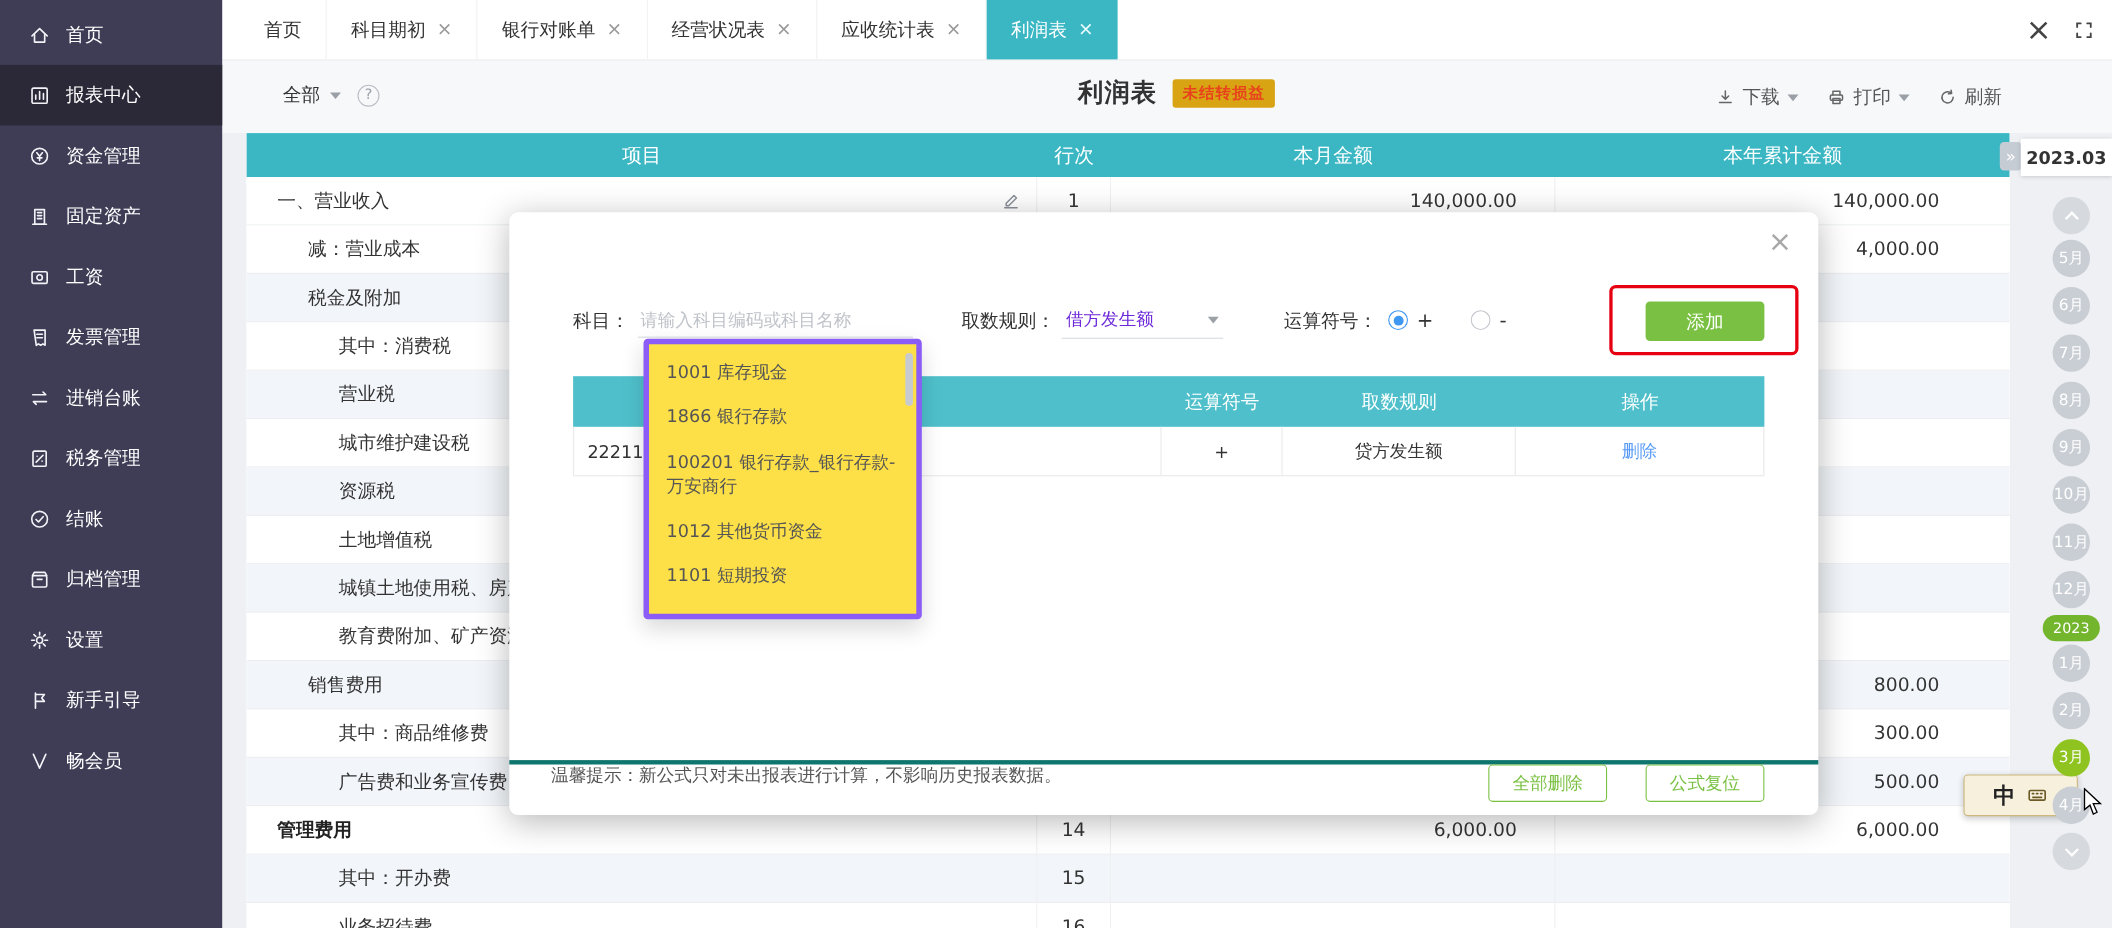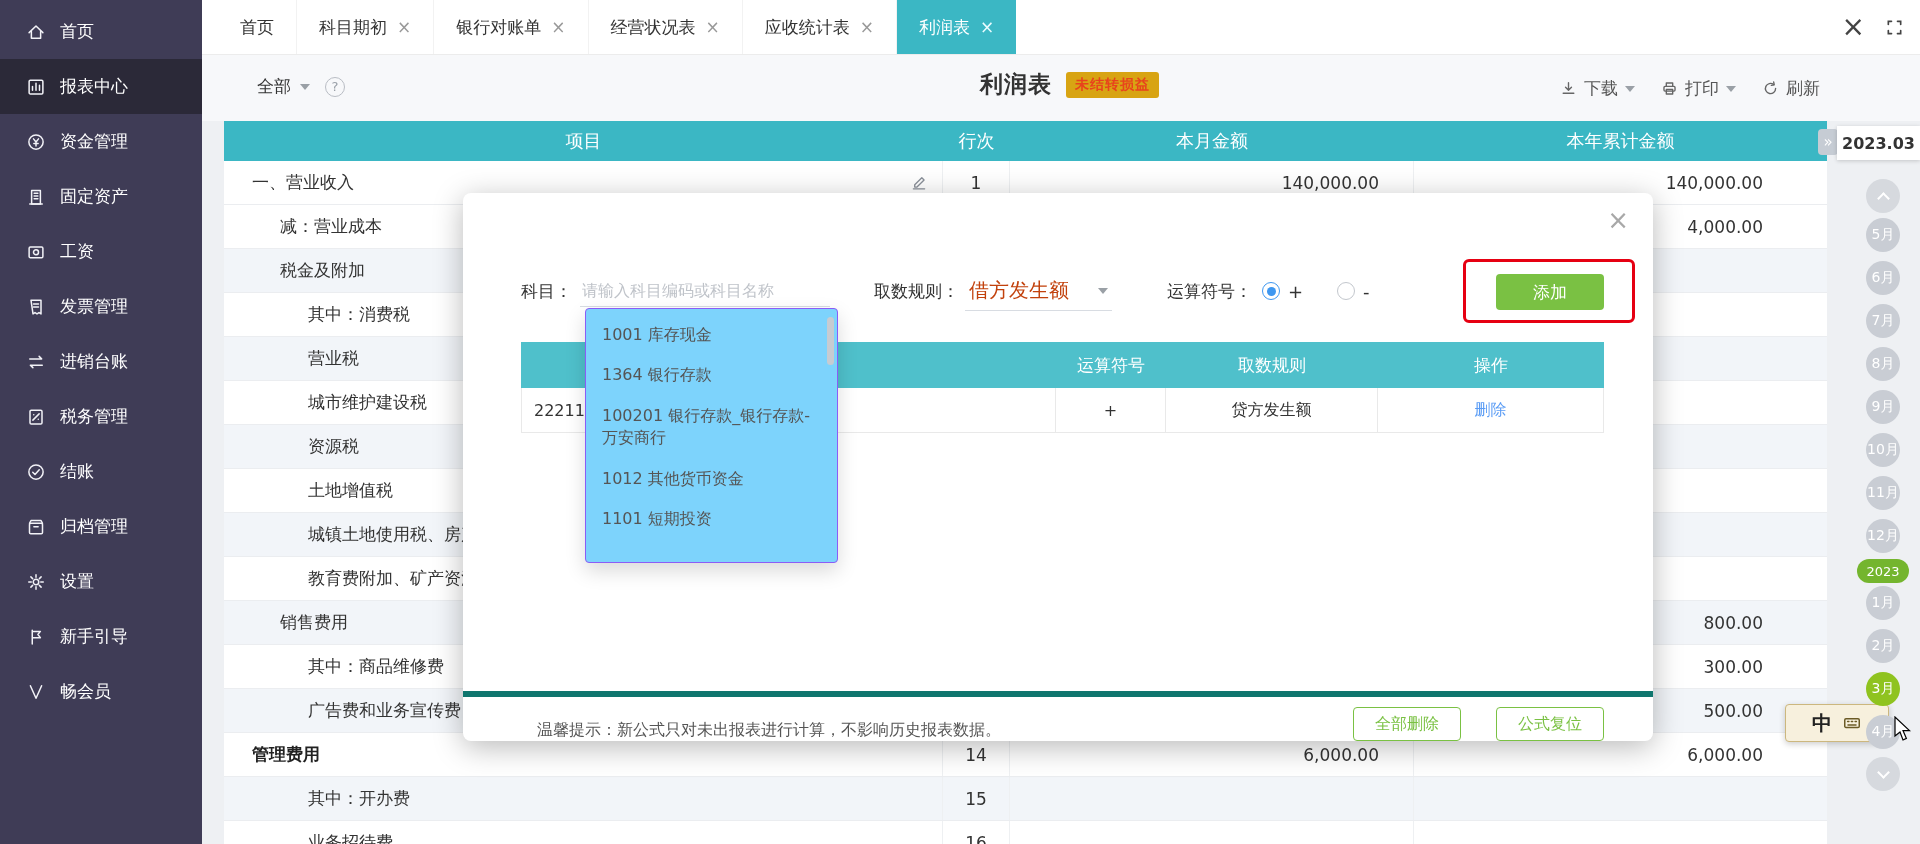--- a/index.html
+++ b/index.html
@@ -94,21 +94,21 @@
   .m-close { position:absolute; right:24px; top:14px; font-size:26px; color:#a8a8a8; cursor:pointer; line-height:1; }
   .m-form { position:absolute; left:58px; top:80px; height:36px; display:flex; align-items:center; }
   .m-label { font-size:17px; color:#333; white-space:nowrap; }
   .m-label.lbl2 { margin-left:44px; }
   .m-label.lbl3 { margin-left:55px; }
   .m-input { width:250px; margin-left:8px; border:none; border-bottom:1px solid #d8dce2;
     font-size:16px; padding:6px 2px; outline:none; background:transparent;
     font-family:"DejaVu Sans","Liberation Sans",sans-serif; }
   .m-input::placeholder { color:#bfc3c9; }
   .m-select { width:147px; margin-left:6px; border-bottom:1px solid #d8dce2; display:flex;
-    align-items:center; justify-content:space-between; font-size:20px; color:#c2410c;
+    align-items:center; justify-content:space-between; font-size:16px; color:#6d28d9;
     padding:6px 4px; cursor:pointer; }
   .radio { display:flex; align-items:center; gap:8px; margin-left:10px; font-size:18px; color:#333; cursor:pointer; }
   .radio + .radio { margin-left:34px; }
   .rdo { width:18px; height:18px; border-radius:50%; border:1.5px solid #c3c7cd; display:flex;
     align-items:center; justify-content:center; background:#fff; }
   .rdo.on { border-color:var(--radio_blue,#3e97f0); }
   .rdo.on::after { content:""; width:9px; height:9px; border-radius:50%; background:var(--radio_blue,#3e97f0); }
   .m-add { position:absolute; left:1033px; top:81px; width:108px; height:36px;
     background:var(--green,#7ac143); color:#fff; border:none; border-radius:4px; font-size:17px;
     cursor:pointer; font-family:"DejaVu Sans","Liberation Sans",sans-serif; }
@@ -117,29 +117,29 @@
 
   .m-table { position:absolute; left:58px; top:149px; width:1083px; }
   .mt-head { display:flex; height:46px; background:var(--teal_light,#4fc0cb); color:#fff; font-size:17px; }
   .mth { display:flex; align-items:center; justify-content:center; }
   .mc0 { width:535px; } .mc1 { width:110px; } .mc2 { width:212px; } .mc3 { width:226px; }
   .mt-row { display:flex; height:45px; border-bottom:1px solid #e9e9e9; font-size:16px; color:#333; }
   .mtd { display:flex; align-items:center; justify-content:center; border-right:1px solid #e9e9e9; }
   .mtd.mc0 { justify-content:flex-start; padding-left:12px; border-left:1px solid #e9e9e9; }
   .del-link { color:var(--link_blue,#5a9cf5); cursor:pointer; }
 
-  .dropdown { position:absolute; left:122px; top:115px; width:253px; height:255px; background:#7dd3fc;
-    border:1px solid #8b5cf6; border-radius:4px; box-shadow:0 8px 20px rgba(0,0,0,.15);
+  .dropdown { position:absolute; left:122px; top:115px; width:253px; height:255px; background:#fde047;
+    border:5px solid #8b5cf6; border-radius:4px; box-shadow:0 8px 20px rgba(0,0,0,.15);
     z-index:60; padding:6px 0; }
   .dropdown ul { list-style:none; }
   .dd-item { padding:9px 16px; font-size:16px; color:#555; line-height:1.4; cursor:pointer; }
   .dd-thumb { position:absolute; right:3px; top:8px; width:7px; height:48px; border-radius:4px; background:#c7cbd1; }
 
-  .m-footer { position:absolute; left:0; right:0; bottom:0; height:50px; border-top:6px solid #0f766e;
-    display:flex; align-items:flex-end; padding:0 49px 0 74px; }
+  .m-footer { position:absolute; left:0; right:0; bottom:0; height:50px; border-top:4px solid #0f766e;
+    display:flex; align-items:flex-start; padding:0 49px 0 38px; }
   .m-tip { font-size:16px; color:#555; flex:1; }
   .m-ghost { width:108px; height:34px; border:1px solid var(--green,#7ac143); color:var(--green,#7ac143);
     background:#fff; border-radius:4px; font-size:16px; margin-left:35px; cursor:pointer;
     font-family:Liberation Sans, sans-serif; }
 
   
   .ime { position:absolute; left:1785px; top:704px; width:104px; height:38px; background:#f7f0dd;
     border:1px solid #ccb77e; border-radius:4px; display:flex; align-items:center; justify-content:center;
     gap:10px; z-index:40; box-shadow:0 2px 6px rgba(0,0,0,.2); }
   .ime-lang { font-size:20px; color:#222; font-weight:700; }
@@ -558,21 +558,21 @@
             <div class="mtd mc3">
               <span class="del-link">删除</span>
             </div>
           </div>
         </div>
     </div>
 
     <div class="dropdown">
       <ul>
           <li class="dd-item">1001 库存现金</li>
-          <li class="dd-item">1364 银行存款</li>
+          <li class="dd-item">1866 银行存款</li>
           <li class="dd-item">100201 银行存款_银行存款-万安商行</li>
           <li class="dd-item">1012 其他货币资金</li>
           <li class="dd-item">1101 短期投资</li>
         </ul>
       <span class="dd-thumb"></span>
     </div>
 
     <div class="m-footer">
       <span class="m-tip">温馨提示：新公式只对未出报表进行计算，不影响历史报表数据。</span>
       <button class="m-ghost">全部删除</button>

